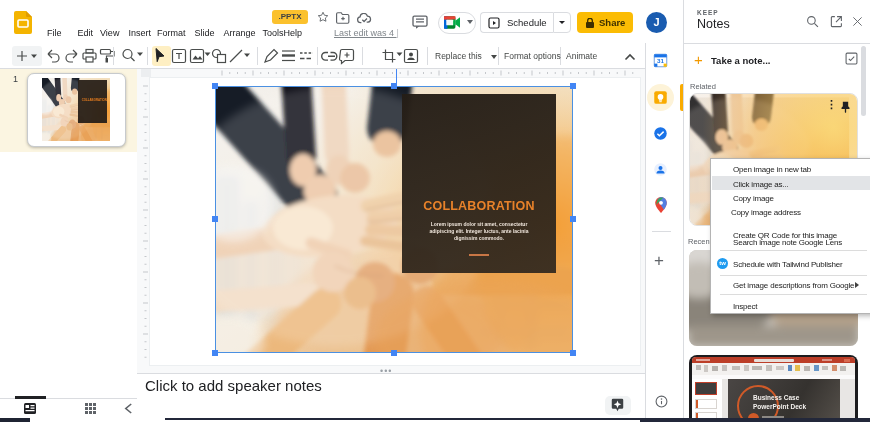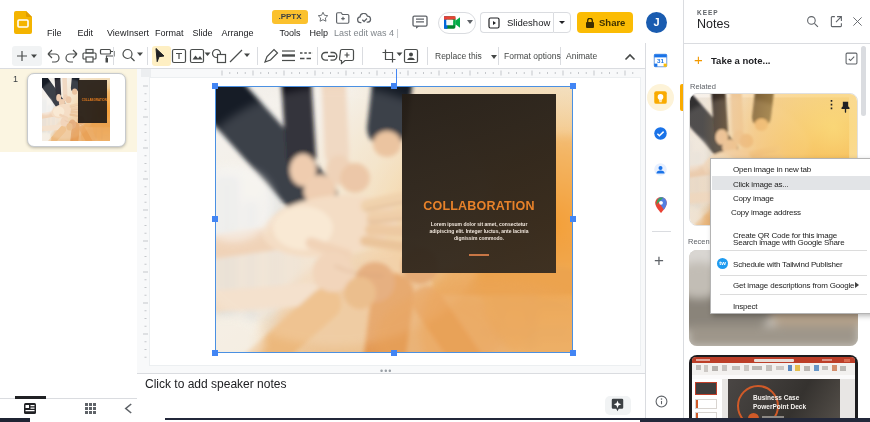--- a/index.html
+++ b/index.html
@@ -121,23 +121,23 @@
 <svg class="abs" style="left:336px;top:12px" width="14" height="12" viewBox="0 0 24 20" fill="none" stroke="#5f6368" stroke-width="2">
   <path d="M1 3 a2 2 0 0 1 2-2 h6 l2 3 h9 a2 2 0 0 1 2 2 v11 a2 2 0 0 1 -2 2 h-17 a2 2 0 0 1 -2-2 Z"></path>
   <path d="M12 8 v6 M9 11 h6"></path>
 </svg>
 <svg class="abs" style="left:357px;top:13px" width="15" height="11" viewBox="0 0 24 17" fill="none" stroke="#5f6368" stroke-width="2">
   <path d="M7 15 h-1.5 a4.5 4.5 0 0 1 -.6 -8.96 a6 6 0 0 1 11.7 -1.5 a5 5 0 0 1 1.2 9.86 h-2.3"></path>
   <path d="M8.5 10.5 l2.8 2.8 L16 8.5"></path>
 </svg>
 
 <div class="abs" style="left:47px;top:28px;font-size:9px;color:#202124;">
-  <span style="margin-right:16px">File</span><span style="margin-right:14px">Edit</span><span style="">View</span><span style="margin-right:6px">Insert</span><span style="margin-right:9px">Format</span><span style="margin-right:9px">Slide</span><span style="margin-right:26px">Arrange</span><span style="margin-right:9px">Tools</span><span>Help</span>
-</div>
-<div class="abs" style="left:334px;top:28px;font-size:9px;color:#80868b;white-space:nowrap">Last edit was 4&nbsp;<span style="color:#b5b8bc">|</span></div>
+  <span style="margin-right:16px">File</span><span style="margin-right:7px">Edit</span><span style="margin-right:9px">View</span><span style="margin-right:6px">Insert</span><span style="margin-right:9px">Format</span><span style="margin-right:9px">Slide</span><span style="margin-right:7px">Arrange</span><span style="">Tools</span><span>Help</span>
+</div>
+<div class="abs" style="left:334px;top:28px;font-size:9px;color:#80868b;text-decoration:underline;white-space:nowrap">Last edit was 4&nbsp;<span style="color:#b5b8bc">|</span></div>
 
 <svg class="abs" style="left:412px;top:15px" width="16" height="15" viewBox="0 0 24 22" fill="none" stroke="#5f6368" stroke-width="2">
   <rect x="1.5" y="1.5" width="21" height="15" rx="2"></rect>
   <path d="M6 16.5 v4 l5-4" fill="#5f6368" stroke="none"></path>
   <path d="M6 6 h12 M6 10 h12" stroke-width="1.8"></path>
 </svg>
 <div class="abs" style="left:438px;top:12px;width:38px;height:22px;border:1px solid #dadce0;border-radius:11px;background:#fff"></div>
 <svg class="abs" style="left:444px;top:16px" width="16" height="13" viewBox="0 0 28 22">
   <rect x="0" y="0" width="20" height="22" rx="3" fill="#00832d"></rect>
   <rect x="0" y="0" width="6" height="22" fill="#0066da"></rect>
@@ -146,21 +146,21 @@
   <path d="M20 8 l8 -6 v18 l-8 -6 Z" fill="#00ac47"></path>
   <rect x="4" y="6" width="12" height="10" rx="1" fill="#fff" opacity="0.95"></rect>
 </svg>
 <div class="abs" style="left:467px;top:20px;width:0;height:0;border-left:3.5px solid transparent;border-right:3.5px solid transparent;border-top:4px solid #5f6368"></div>
 
 <div class="abs" style="left:480px;top:12px;width:73px;height:21px;border:1px solid #dadce0;border-right:none;border-radius:4px 0 0 4px;background:#fff"></div>
 <svg class="abs" style="left:488px;top:17px" width="12" height="12" viewBox="0 0 24 24" fill="none" stroke="#202124" stroke-width="2.4">
   <rect x="2" y="2" width="20" height="20" rx="3"></rect>
   <path d="M10 8 l6 4 -6 4 Z" fill="#202124" stroke="none"></path>
 </svg>
-<div class="abs" style="left:507px;top:17px;font-size:9.5px;color:#202124">Slideshow</div>
+<div class="abs" style="left:507px;top:17px;font-size:9.5px;color:#202124">Schedule</div>
 <div class="abs" style="left:553px;top:12px;width:18px;height:21px;border:1px solid #dadce0;border-radius:0 4px 4px 0;background:#fff"></div>
 <div class="abs" style="left:559px;top:21px;width:0;height:0;border-left:3.2px solid transparent;border-right:3.2px solid transparent;border-top:3.8px solid #202124"></div>
 
 <div class="abs" style="left:577px;top:12px;width:56px;height:21px;background:#fbbc04;border-radius:4px"></div>
 <svg class="abs" style="left:586px;top:17.5px" width="8" height="10" viewBox="0 0 12 15">
   <rect x="0" y="6" width="12" height="9" rx="1.5" fill="#3c2f00"></rect>
   <path d="M2.5 6 V4 a3.5 3.5 0 0 1 7 0 V6" fill="none" stroke="#3c2f00" stroke-width="2"></path>
 </svg>
 <div class="abs" style="left:599px;top:17px;font-size:9.5px;font-weight:bold;color:#3c2f00">Share</div>
 <div class="abs" style="left:646px;top:12px;width:21px;height:21px;border-radius:50%;background:#1a5cb0;color:#fff;font-size:11px;font-weight:bold;text-align:center;line-height:21px">J</div>
@@ -418,21 +418,21 @@
   <rect x="0" y="16" width="6" height="6"></rect>
       <rect x="8" y="16" width="6" height="6"></rect>
       <rect x="16" y="16" width="6" height="6"></rect>
 </svg>
 <svg class="abs" style="left:124px;top:403px" width="9" height="11" viewBox="0 0 10 12" fill="none" stroke="#5f6368" stroke-width="1.8">
   <path d="M8 1 L2 6 l6 5"></path>
 </svg>
 
 <div class="abs" style="left:137px;top:373px;width:508px;height:49px;background:#fff;border-top:1px solid #dadce0"></div>
 <div class="abs" style="left:380px;top:366px;font-size:9px;color:#9aa0a6;letter-spacing:1px">•••</div>
-<div class="abs" style="left:145px;top:377px;font-size:12px;color:#202124">Click to add speaker notes</div>
+<div class="abs" style="left:145px;top:377px;font-size:15px;color:#202124">Click to add speaker notes</div>
 <div class="abs" style="left:605px;top:396px;width:26px;height:19px;background:#f1f3f4;border-radius:5px"></div>
 <svg class="abs" style="left:611px;top:398px" width="13" height="14" viewBox="0 0 20 22">
   <path d="M3 1 h14 a2 2 0 0 1 2 2 v12 a2 2 0 0 1 -2 2 h-5 l-2 4 -2 -4 h-5 a2 2 0 0 1 -2 -2 v-12 a2 2 0 0 1 2 -2 Z" fill="#3c4043"></path>
   <path d="M10 4 l1.6 4.4 L16 10 l-4.4 1.6 L10 16 l-1.6 -4.4 L4 10 l4.4 -1.6 Z" fill="#fff"></path>
 </svg>
 
 <div class="abs" style="left:645px;top:43px;width:38px;height:379px;background:#fff;border-left:1px solid #dadce0"></div>
 
 <svg class="abs" style="left:653px;top:53px" width="15" height="15" viewBox="0 0 24 24">
   <rect x="2" y="2" width="20" height="20" rx="2" fill="#fff" stroke="#1967d2" stroke-width="1"></rect>
@@ -572,21 +572,21 @@
 
 <div class="abs" style="left:861px;top:46px;width:5px;height:70px;background:#dadce0;border-radius:3px"></div>
 
 <div class="abs" id="ctxmenu" style="left:710px;top:158px;width:165px;height:156px;background:#fff;border:1px solid #b4b4b4;box-shadow:2px 2px 5px rgba(0,0,0,0.28);font-size:8px;color:#1b1b1b;white-space:nowrap;letter-spacing:-0.2px">
   <div style="position:absolute;left:22px;top:6px">Open image in new tab</div>
   <div style="position:absolute;left:1px;top:16.5px;width:163px;height:14.5px;background:#e2e4e7"></div>
   <div style="position:absolute;left:22px;top:20.5px">Click image as...</div>
   <div style="position:absolute;left:22px;top:34.5px">Copy image</div>
   <div style="position:absolute;left:20px;top:49px">Copy image address</div>
   <div style="position:absolute;left:22px;top:72px">Create QR Code for this image</div>
-  <div style="position:absolute;left:22px;top:78.5px">Search image with Google Share</div>
+  <div style="position:absolute;left:22px;top:78.5px">Search image note Google Lens</div>
   <div style="position:absolute;left:9px;top:90.5px;width:147px;height:1px;background:#dcdcdc"></div>
   <div style="position:absolute;left:6px;top:98.5px;width:11px;height:11px;border-radius:50%;background:#1e9bf0;color:#fff;font-size:6px;font-weight:bold;text-align:center;line-height:11px">tw</div>
   <div style="position:absolute;left:22px;top:100.5px">Schedule with Tailwind Publisher</div>
   <div style="position:absolute;left:9px;top:115.5px;width:147px;height:1px;background:#dcdcdc"></div>
   <div style="position:absolute;left:22px;top:122px">Get image descriptions from Google</div>
   <div style="position:absolute;left:144px;top:123px;width:0;height:0;border-top:3.5px solid transparent;border-bottom:3.5px solid transparent;border-left:4.5px solid #404040"></div>
   <div style="position:absolute;left:9px;top:134.5px;width:147px;height:1px;background:#dcdcdc"></div>
   <div style="position:absolute;left:22px;top:143px">Inspect</div>
 </div>
 

